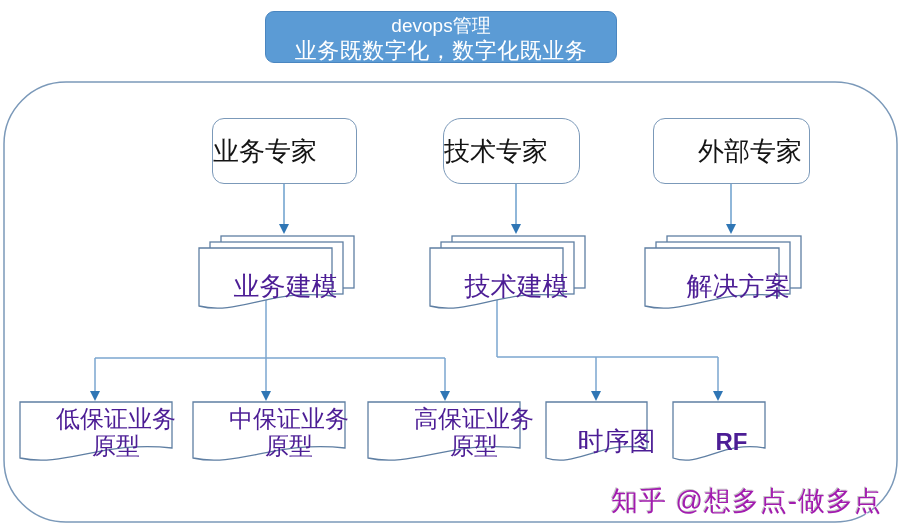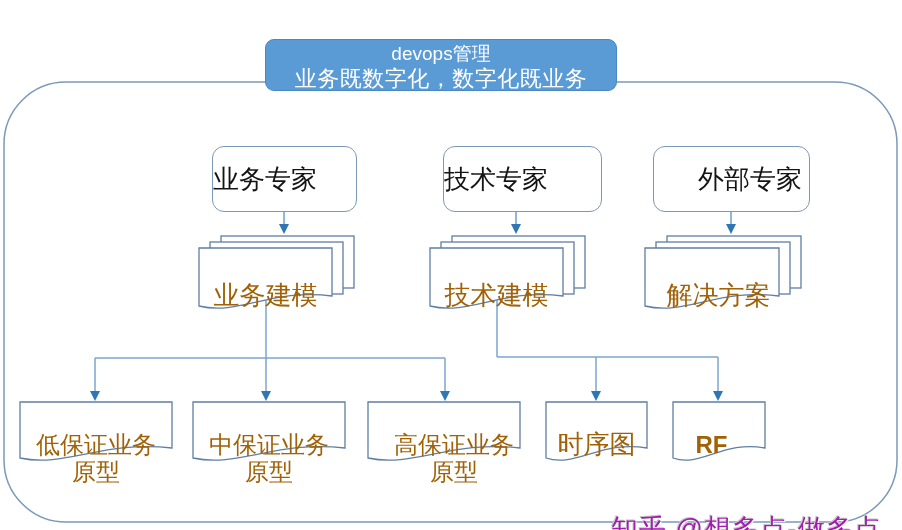--- a/index.html
+++ b/index.html
@@ -6,21 +6,21 @@
   #canvas {
     position: relative;
     width: 902px;
     height: 530px;
     background: #ffffff;
     overflow: hidden;
     font-family: "Liberation Serif", "DejaVu Serif", serif;
   }
   #shapes { position: absolute; left: 0; top: 0; }
 
-  .abs { position: absolute; margin-top: 28px; }
+  .abs { position: absolute; }
 
   
   .header-box {
     left: 265px; top: 11px; width: 352px; height: 52px;
     background: #5b9bd5;
     border: 1px solid #4a86c0;
     border-radius: 9px;
     color: #ffffff;
     text-align: center;
     font-family: "Liberation Sans", "DejaVu Sans", sans-serif;
@@ -32,30 +32,31 @@
   
   .expert-box {
     border: 1.5px solid #7b99b9;
     border-radius: 12px;
     background: #ffffff;
     display: flex; align-items: center; 
     font-size: 26px; color: #141414;
     box-sizing: border-box;
   }
   #expert-0 { left: 212px; top: 118px; width: 145px; height: 66px; }
-  #expert-1 { left: 443px; top: 118px; width: 159px; height: 66px; }
+  #expert-1 { left: 443px; top: 118px; width: 137px; height: 66px; border-radius: 18px; }
   #expert-2 { left: 653px; top: 118px; width: 157px; height: 66px; padding-left: 44px; }
 
   
   .doc-label {
     display: flex; flex-direction: column;
-    align-items: center; justify-content: flex-start;
+    align-items: center; justify-content: flex-end;
     text-align: center;
-    color: #a16207;
+    color: #4c1d95;
     pointer-events: none;
+    padding-left: 20px;
   }
   .model-label { font-size: 26px; }
   #model-0 { left: 199px; top: 250px; width: 133px; height: 54px; }
   #model-1 { left: 430px; top: 250px; width: 133px; height: 54px; }
   #model-2 { left: 645px; top: 250px; width: 147px; height: 54px; }
 
   .output-label { font-size: 24px; line-height: 27px; }
   #output-0 { left: 20px;  top: 404px; width: 152px; height: 56px; }
   #output-1 { left: 193px; top: 404px; width: 152px; height: 56px; }
   #output-2 { left: 368px; top: 404px; width: 172px; height: 56px; }

